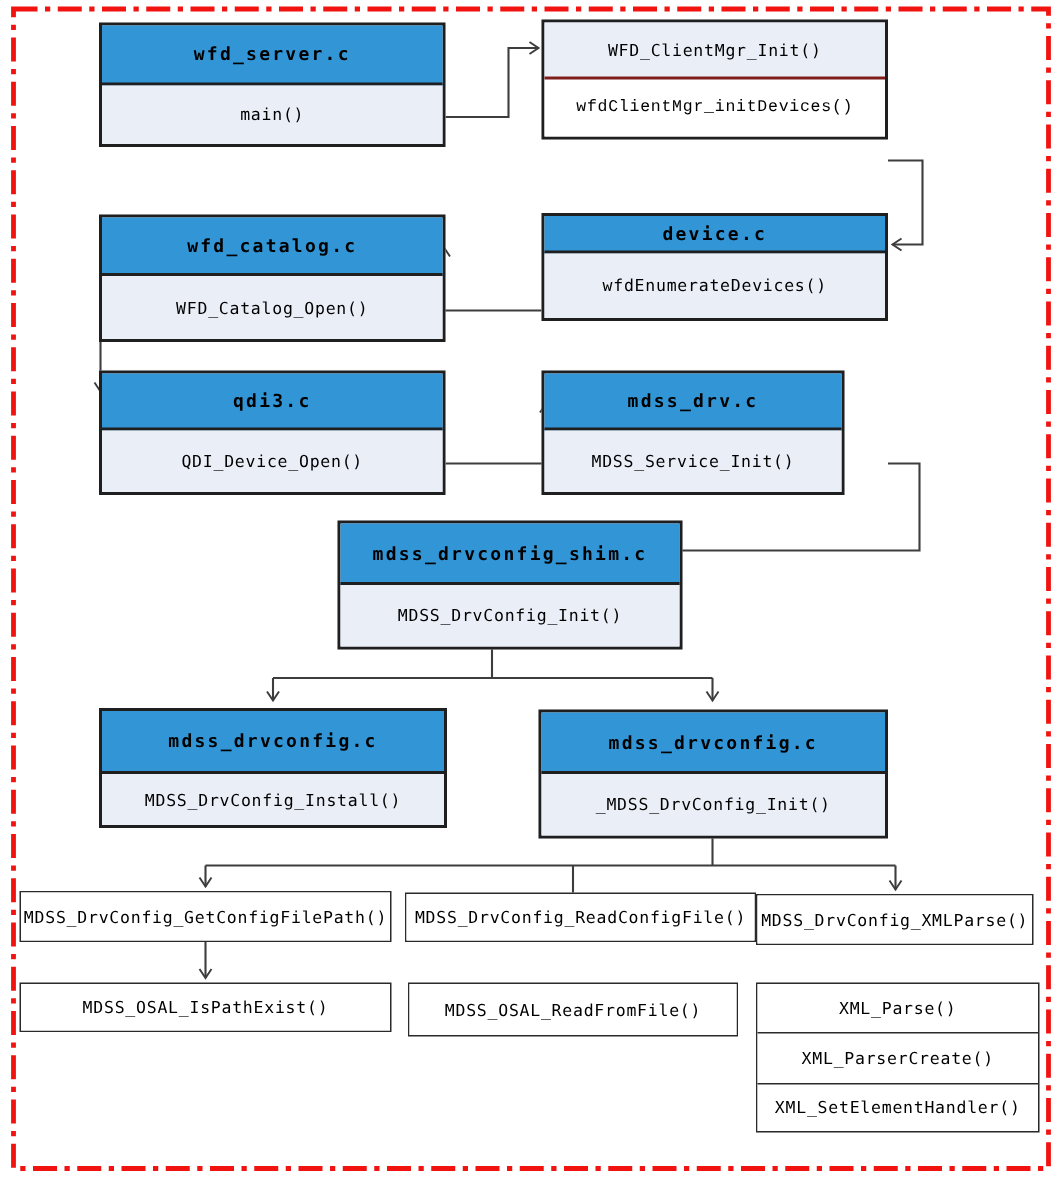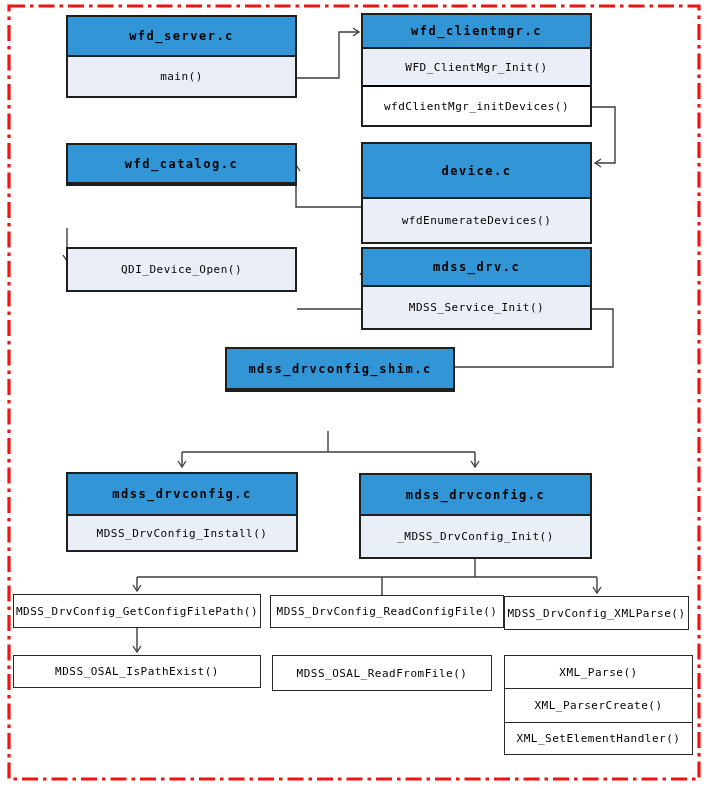--- a/index.html
+++ b/index.html
@@ -25,44 +25,44 @@
     display:flex;align-items:center;justify-content:center;
     font-weight:bold;font-size:12px;letter-spacing:1.5px;color:#000;
     box-sizing:border-box;
   }
   .fbox .row{
     display:flex;align-items:center;justify-content:center;
     font-size:11px;letter-spacing:0.5px;color:#000;
     background:#EAEEF6;
     box-sizing:border-box;
   }
-  .fbox .row + .row{border-top:2px solid #000000;}
+  .fbox .row + .row{border-top:2px solid #7f1d1d;font-family:Liberation Mono, monospace;}
   .row.white{background:#ffffff;}
 
   
   .pbox{
     position:absolute;
     border:1.5px solid #2a2a2a;
     box-sizing:border-box;
     background:#e5e5e5;
   }
   .pbox .cell{
     display:flex;align-items:center;justify-content:center;
     font-size:11px;letter-spacing:0.5px;color:#000;
     box-sizing:border-box;background:#ffffff;
   }
   .pbox .cell + .cell{border-top:1.5px solid #2a2a2a;}
 
   
   #b1{left:66px;top:15px;width:231px}   #b1 .hdr{height:40px} #b1 .row{height:39px}
   #b2{left:361px;top:13px;width:231px}  #b2 .hdr{height:34px} #b2 .r1{height:36px} #b2 .r2{height:40px}
   #b3{left:66px;top:143px;width:231px}  #b3 .hdr{height:39px} #b3 .row{height:42px}
-  #b4{left:361px;top:142px;width:231px} #b4 .hdr{height:55px} #b4 .row{height:43px}
+  #b4{left:361px;top:142px;width:231px} #b4 .hdr{height:25px} #b4 .row{height:43px}
   #b5{left:66px;top:247px;width:231px}  #b5 .hdr{height:38px} #b5 .row{height:41px}
-  #b6{left:361px;top:247px;width:231px} #b6 .hdr{height:38px} #b6 .row{height:41px}
+  #b6{left:361px;top:247px;width:202px} #b6 .hdr{height:38px} #b6 .row{height:41px}
   #b7{left:225px;top:347px;width:230px} #b7 .hdr{height:41px} #b7 .row{height:41px}
   #b8{left:66px;top:472px;width:232px}  #b8 .hdr{height:42px} #b8 .row{height:34px}
   #b9{left:359px;top:473px;width:233px} #b9 .hdr{height:41px} #b9 .row{height:41px}
 
   #p1{left:13px;top:594px;width:248px}  #p1 .cell{height:32px}
   #p2{left:270px;top:595px;width:234px} #p2 .cell{height:31px}
   #p3{left:504px;top:596px;width:185px} #p3 .cell{height:32px}
   #p4{left:13px;top:655px;width:248px}  #p4 .cell{height:31px}
   #p5{left:272px;top:655px;width:220px} #p5 .c1{height:32px} #p5 .c2{height:34px}
   #p6{left:504px;top:655px;width:189px} #p6 .c1{height:34px} #p6 .c2{height:32px} #p6 .c3{height:32px}
@@ -106,45 +106,47 @@
 
     <polyline points="137,628 137,652" fill="none" stroke="#3d3d3d" stroke-width="1.4" marker-end="url(#vr)"></polyline>
   </svg>
 
   <div class="fbox" id="b1">
     <div class="hdr">wfd_server.c</div>
     <div class="row">main()</div>
   </div>
 
   <div class="fbox" id="b2">
-    <div class="hdr">wfd_clientmgr.c</div>
     <div class="row r1">WFD_ClientMgr_Init()</div>
     <div class="row r2 white">wfdClientMgr_initDevices()</div>
   </div>
 
   <div class="fbox" id="b3">
     <div class="hdr">wfd_catalog.c</div>
+    <div class="row">WFD_Catalog_Open()</div>
   </div>
 
   <div class="fbox" id="b4">
     <div class="hdr">device.c</div>
     <div class="row">wfdEnumerateDevices()</div>
   </div>
 
   <div class="fbox" id="b5">
+    <div class="hdr">qdi3.c</div>
     <div class="row">QDI_Device_Open()</div>
   </div>
 
   <div class="fbox" id="b6">
     <div class="hdr">mdss_drv.c</div>
     <div class="row">MDSS_Service_Init()</div>
   </div>
 
   <div class="fbox" id="b7">
     <div class="hdr">mdss_drvconfig_shim.c</div>
+    <div class="row">MDSS_DrvConfig_Init()</div>
   </div>
 
   <div class="fbox" id="b8">
     <div class="hdr">mdss_drvconfig.c</div>
     <div class="row">MDSS_DrvConfig_Install()</div>
   </div>
 
   <div class="fbox" id="b9">
     <div class="hdr">mdss_drvconfig.c</div>
     <div class="row">_MDSS_DrvConfig_Init()</div>

